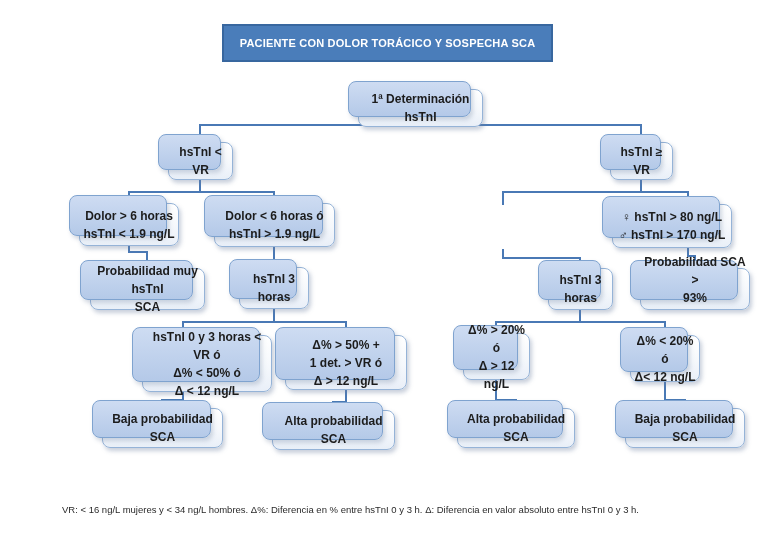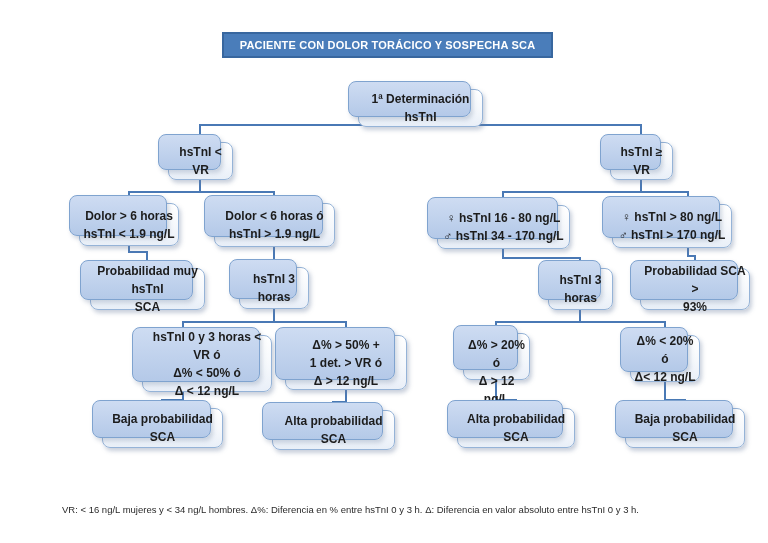--- a/index.html
+++ b/index.html
@@ -1,21 +1,21 @@
 <!DOCTYPE html>
 <html style="--banner_bg: #4a7dba; --banner_border: #38679f; --card_border: #95b3d7; --backcard_border: #7fa3cf; --connector: #4a79b5;"><head>
 <meta charset="utf-8">
 <style>
   html,body{margin:0;padding:0;background:#ffffff;}
   .canvas{
     position:relative;width:768px;height:543px;background:#ffffff;overflow:hidden;
     font-family:"Liberation Sans", sans-serif;
   }
   .banner{
-    position:absolute;left:222px;top:32px;width:331px;height:26px;
+    position:absolute;left:222px;top:24px;width:331px;height:38px;
     background:var(--banner_bg,#4a7dba);
     border:2px solid var(--banner_border,#38679f);
     box-sizing:border-box;
     display:flex;align-items:center;justify-content:center;
     color:#ffffff;font-weight:bold;font-size:11px;letter-spacing:.2px;
   }
   svg.connectors{position:absolute;left:0;top:0;z-index:0;}
   .node{
     position:absolute;z-index:1;box-sizing:border-box;
     display:flex;flex-direction:column;align-items:center;justify-content:center;
@@ -80,24 +80,20 @@
   <div class="node" style="left:79px;top:203px;width:100px;height:43px;justify-content:center;">
       <div>Dolor &gt; 6 horas</div>
       <div>hsTnI &lt; 1.9 ng/L</div>
     </div>
 
   <div class="node" style="left:214px;top:203px;width:121px;height:44px;">
       <div>Dolor &lt; 6 horas ó</div>
       <div>hsTnI &gt; 1.9 ng/L</div>
     </div>
 
-  <div class="node" style="left:437px;top:205px;width:133px;height:44px;">
-      <div>♀ hsTnI 16 - 80 ng/L</div>
-      <div>♂ hsTnI 34 - 170 ng/L</div>
-    </div>
 
   <div class="node" style="left:612px;top:204px;width:120px;height:44px;">
       <div>♀ hsTnI &gt; 80 ng/L</div>
       <div>♂ hsTnI &gt; 170 ng/L</div>
     </div>
 
   <div class="node" style="left:90px;top:268px;width:115px;height:42px;">
       <div>Probabilidad muy hsTnI</div>
       <div>SCA</div>
     </div>
@@ -105,38 +101,38 @@
   <div class="node" style="left:239px;top:267px;width:70px;height:42px;">
       <div>hsTnI 3</div>
       <div>horas</div>
     </div>
 
   <div class="node" style="left:548px;top:268px;width:65px;height:42px;">
       <div>hsTnI 3</div>
       <div>horas</div>
     </div>
 
-  <div class="node" style="left:640px;top:268px;width:110px;height:42px;">
+  <div class="node" style="left:640px;top:268px;width:110px;height:42px;justify-content:flex-end;">
       <div>Probabilidad SCA &gt;</div>
       <div>93%</div>
     </div>
 
   <div class="node" style="left:110px;top:335px;width:130px;height:57px;margin-left:32px;">
       <div>hsTnI 0 y 3 horas &lt; VR ó</div>
       <div>Δ% &lt; 50% ó</div>
       <div>Δ &lt; 12 ng/L</div>
     </div>
 
   <div class="node" style="left:285px;top:335px;width:122px;height:55px;">
       <div>Δ% &gt; 50% +</div>
       <div>1 det. &gt; VR ó</div>
       <div>Δ &gt; 12 ng/L</div>
     </div>
 
-  <div class="node" style="left:463px;top:333px;width:67px;height:47px;justify-content:space-between;">
+  <div class="node" style="left:463px;top:333px;width:67px;height:47px;">
       <div>Δ% &gt; 20% ó</div>
       <div>Δ &gt; 12 ng/L</div>
     </div>
 
   <div class="node" style="left:630px;top:335px;width:70px;height:47px;">
       <div>Δ% &lt; 20% ó</div>
       <div>Δ&lt; 12 ng/L</div>
     </div>
 
   <div class="node" style="left:102px;top:408px;width:121px;height:40px;">

